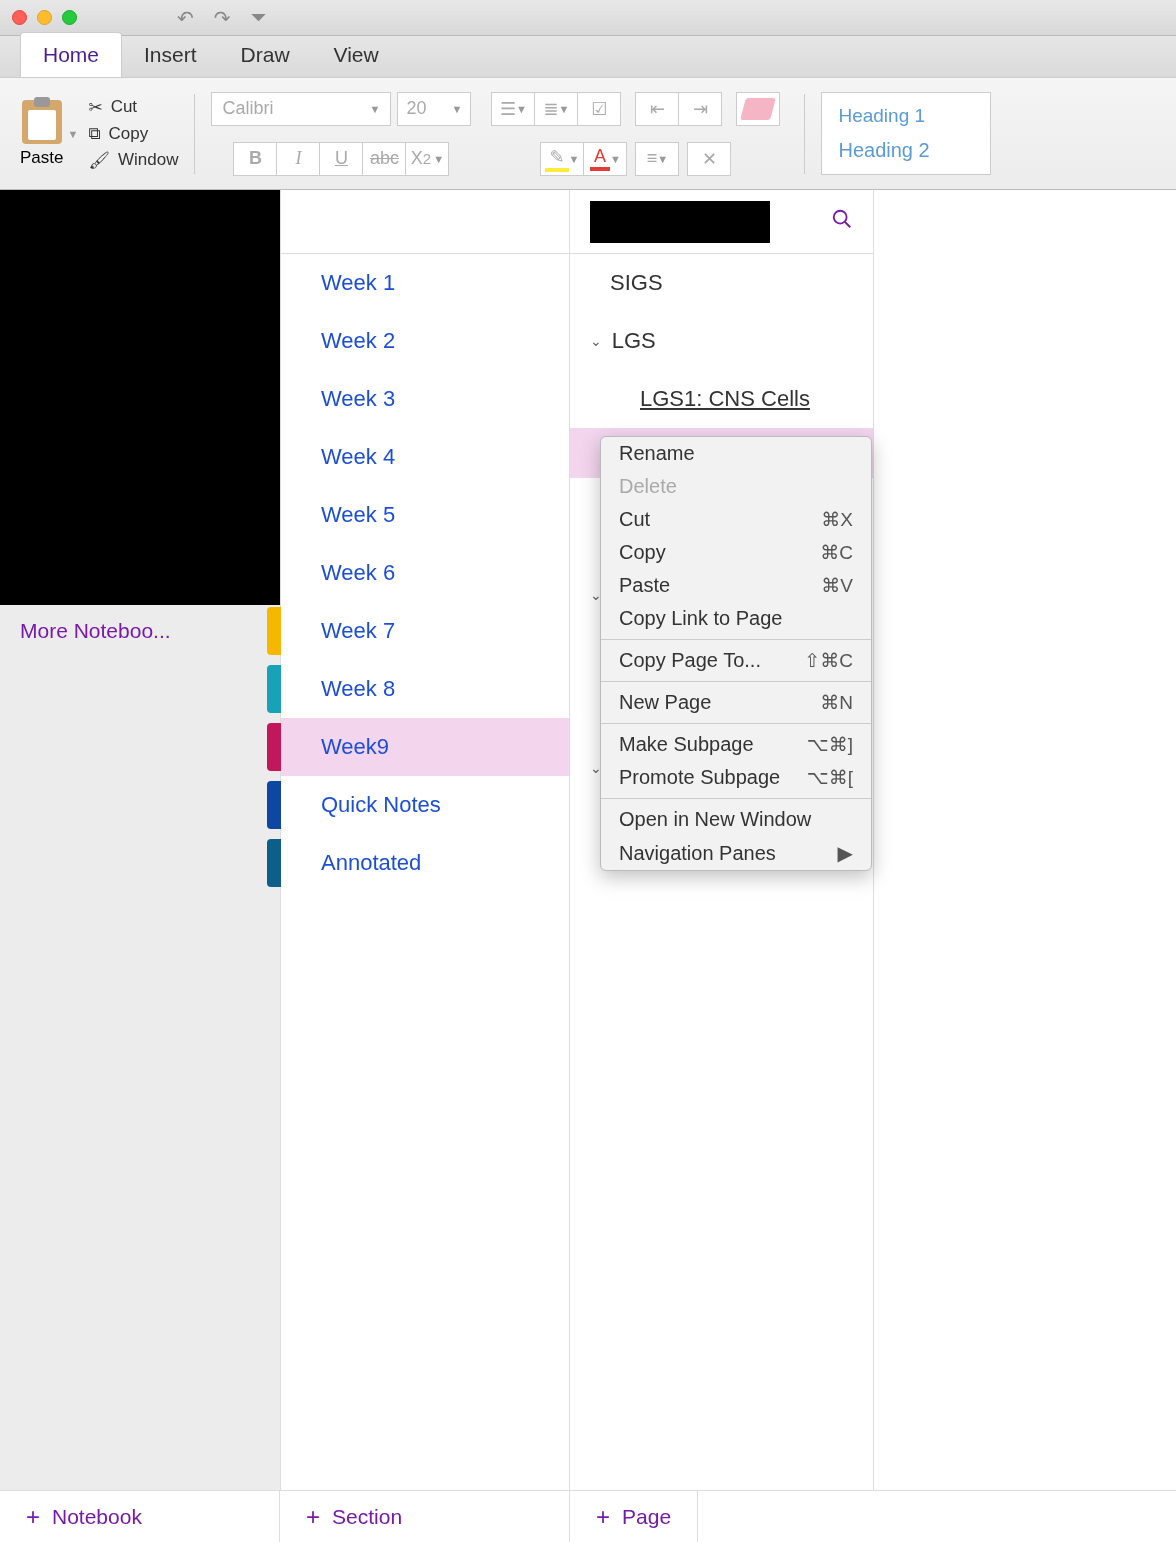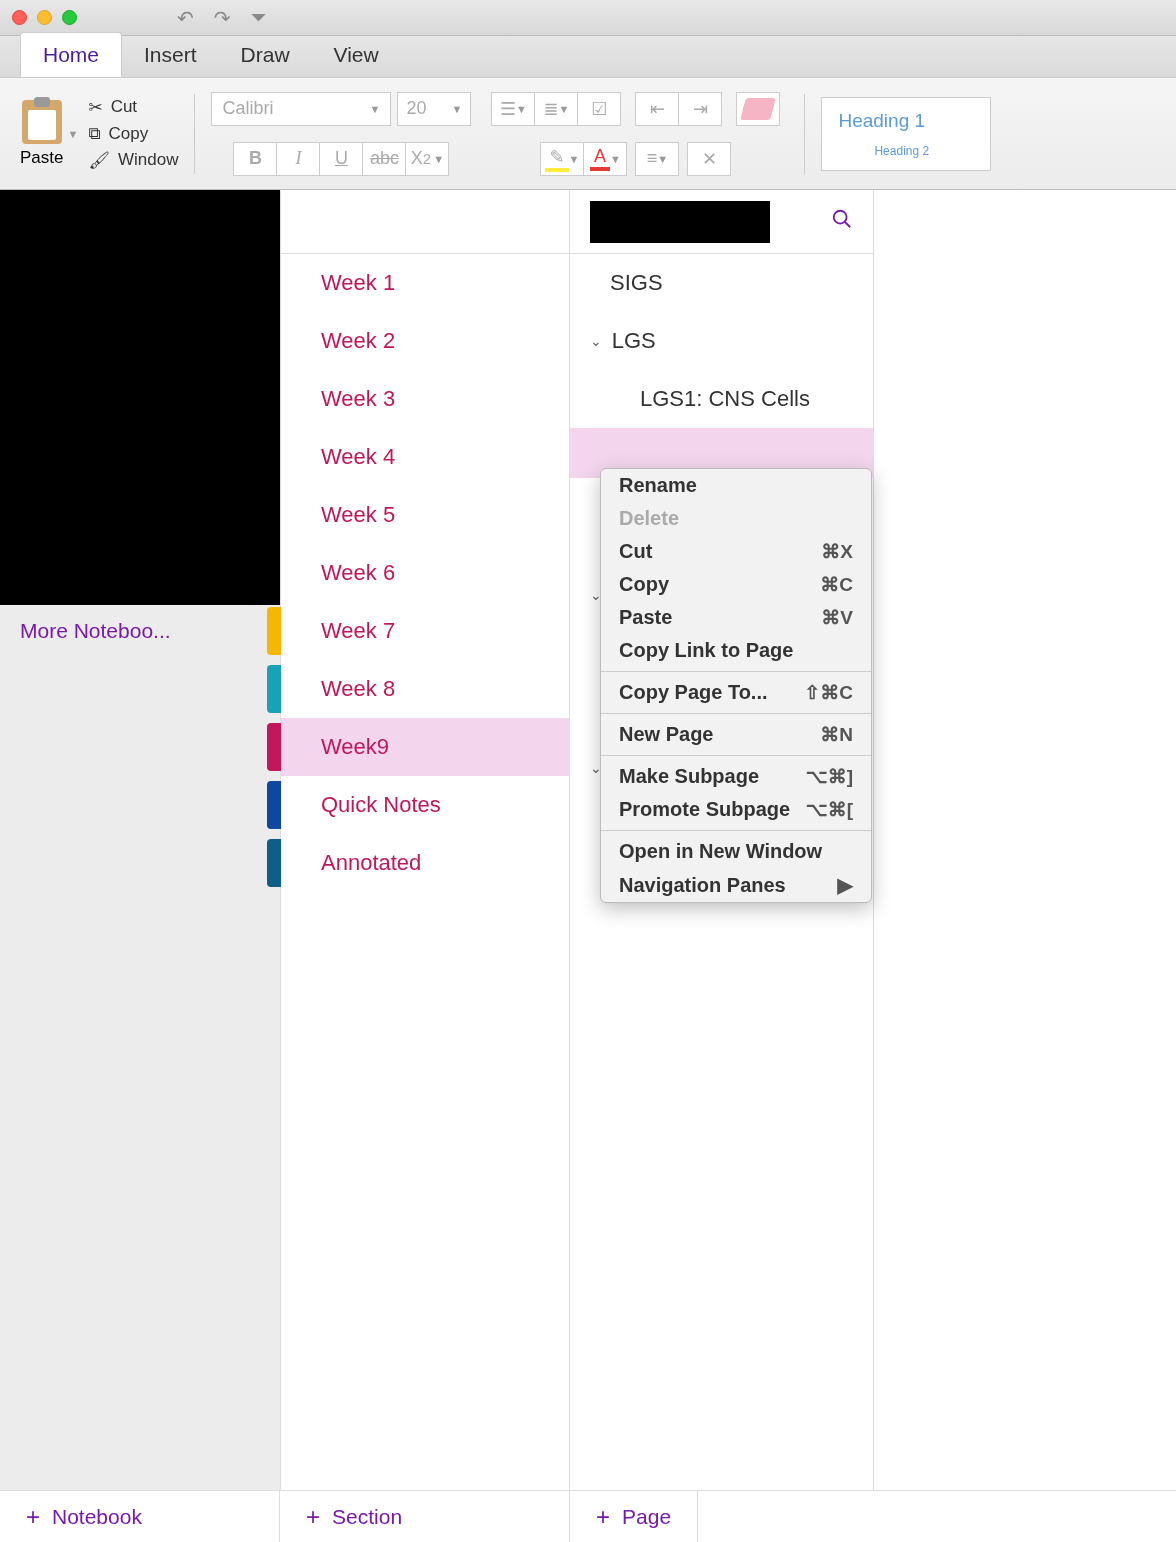--- a/index.html
+++ b/index.html
@@ -39,37 +39,37 @@
     .styles-box { border: 1px solid #ccc; background: #fff; padding: 6px 16px; width: 170px; }
     .style-row { font-size: 19px; color: #5b9bd5; padding: 6px 0; }
     
     .workspace { display: flex; height: calc(100% - 190px - 52px); }
     .notebooks { width: 280px; background: #ececec; display: flex; flex-direction: column; }
     .nb-black { width: 100%; height: 415px; background: #000; }
     .more-nb { padding: 14px 20px; color: #7719AA; font-size: 21px; }
     
     .sections { width: 290px; background: #fff; border-left: 1px solid #ddd; border-right: 1px solid #ddd; position: relative; }
     .section-header { height: 64px; border-bottom: 1px solid #ddd; }
-    .section-item { height: 58px; display: flex; align-items: center; padding-left: 40px; font-size: 22px; color: #be185d; position: relative; }
+    .section-item { height: 58px; display: flex; align-items: center; padding-left: 40px; font-size: 22px; color: #1d4ed8; position: relative; }
     .section-item.selected { background: #f3d6ee; }
     .section-tab { position: absolute; left: -14px; width: 14px; height: 48px; border-radius: 4px 0 0 4px; }
     
     .pages { flex: 1; background: #fff; border-right: 1px solid #ddd; min-width: 290px; position: relative; }
     .page-header { height: 64px; border-bottom: 1px solid #ddd; display: flex; align-items: center; justify-content: space-between; padding: 0 20px; }
     .black-title { width: 180px; height: 42px; background: #000; }
     .search-icon { color: #7719AA; font-size: 22px; }
     .page-item { height: 58px; display: flex; align-items: center; padding-left: 40px; font-size: 22px; color: #333; text-align: center; }
-    .page-item.sub { padding-left: 70px; }
+    .page-item.sub { padding-left: 70px; text-decoration: underline; }
     .page-item.group { padding-left: 20px; }
     .page-item.selected { background: #f3d6ee; }
     .chevron { margin-right: 10px; color: #666; font-size: 14px; }
     
     .content { flex: 1; background: #fff; min-width: 20px; }
     
-    .context-menu { position: absolute; top: 468px; left: 600px; width: 272px; background: #f2f2f2; border: 1px solid #bbb; border-radius: 6px; box-shadow: 0 6px 20px rgba(0,0,0,0.25); font-size: 20px; z-index: 100; font-weight: bold; }
+    .context-menu { position: absolute; top: 436px; left: 600px; width: 272px; background: #f2f2f2; border: 1px solid #bbb; border-radius: 6px; box-shadow: 0 6px 20px rgba(0,0,0,0.25); font-size: 20px; z-index: 100; }
     .cm-item { padding: 5px 18px; display: flex; justify-content: space-between; align-items: center; color: #333; }
     .cm-item.disabled { color: #aaa; }
     .cm-sep { height: 1px; background: #ccc; margin: 4px 0; }
     .cm-shortcut { color: #555; font-size: 19px; }
     .cm-arrow { color: #555; }
     
     .footer { position: absolute; bottom: 0; left: 0; right: 0; height: 52px; background: #fff; border-top: 1px solid #ddd; display: flex; }
     .footer-item { display: flex; align-items: center; gap: 12px; padding: 0 26px; font-size: 21px; color: #7719AA; border-right: 1px solid #ddd; }
     .footer-item:nth-child(1) { width: 280px; }
     .footer-item:nth-child(2) { width: 290px; }
@@ -181,21 +181,21 @@
       </div>
       <div class="btn-group">
         <div class="fmt-btn">✕</div>
       </div>
     </div>
   </div>
   <div class="ribbon-divider"></div>
   <div class="ribbon-group">
     <div class="styles-box">
       <div class="style-row">Heading 1</div>
-      <div class="style-row" style="font-size:12px;margin-left:36px;">Heading 2</div>
+      <div class="style-row" style="font-size:20px;">Heading 2</div>
     </div>
   </div>
 </div>
 
 <div class="workspace">
   <div class="notebooks">
     <div class="nb-black"></div>
     <div class="more-nb">More Noteboo...</div>
   </div>
 

